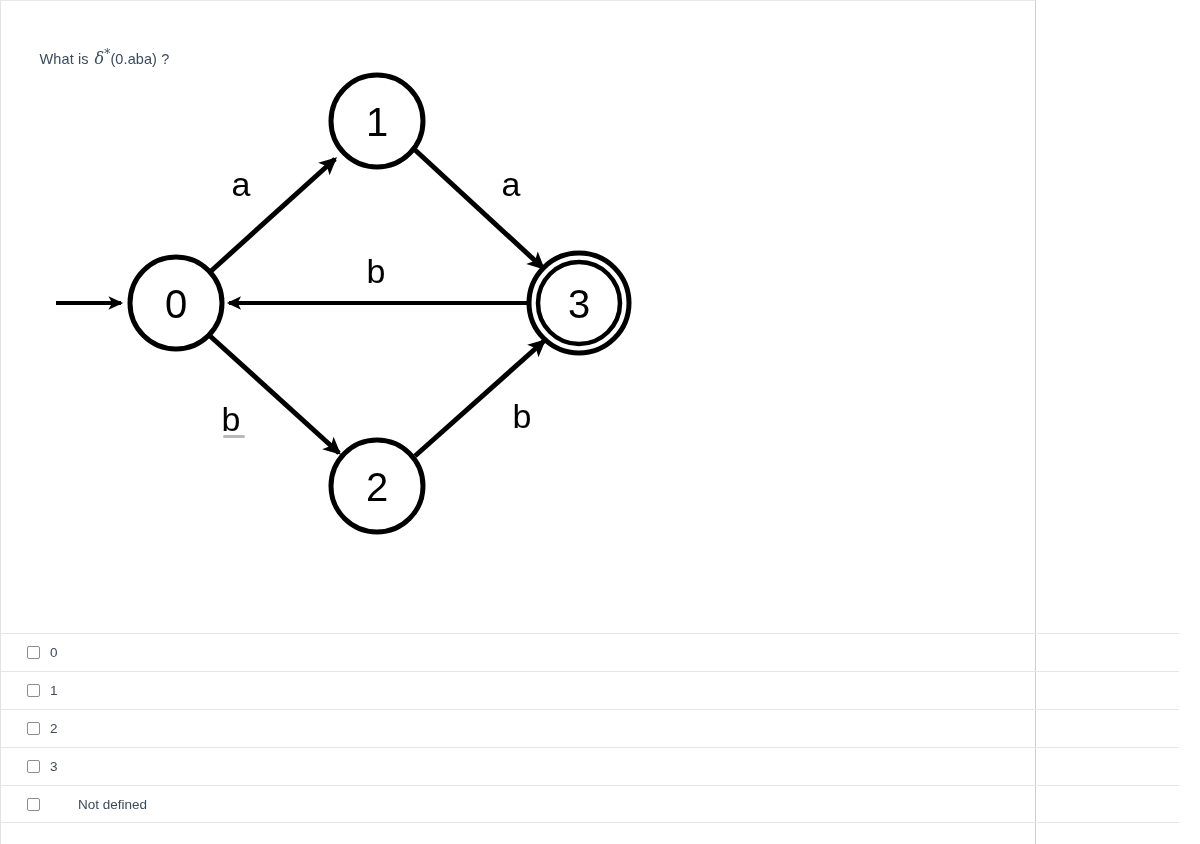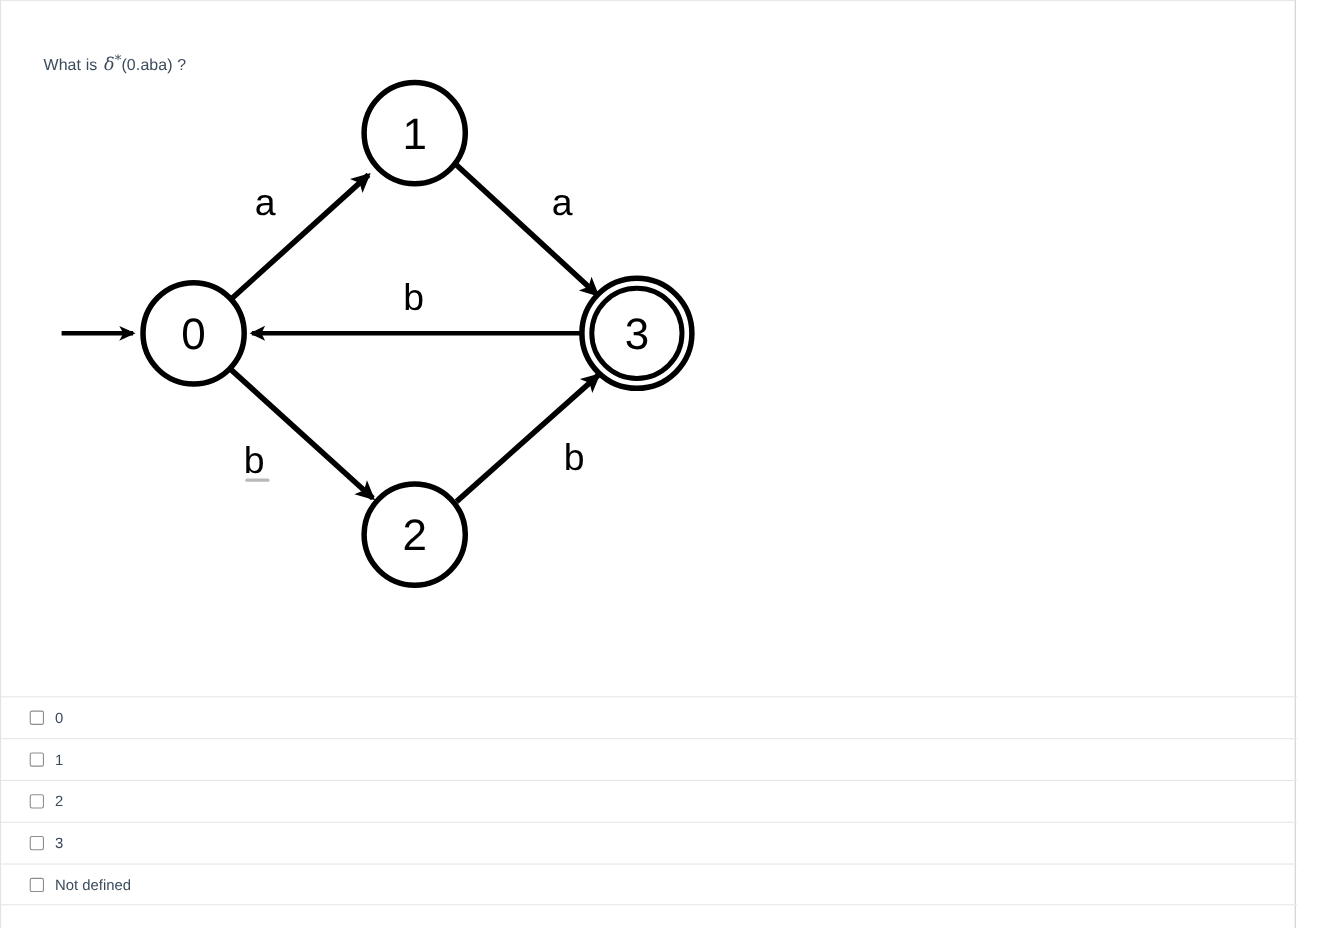--- a/index.html
+++ b/index.html
@@ -8,21 +8,21 @@
     background: #ffffff;
   }
   body {
     font-family: "Liberation Sans", sans-serif;
     width: 1200px;
     height: 844px;
     overflow: hidden;
   }
   #page {
     position: relative;
-    width: 1178px;
+    width: 1036px;
     height: 844px;
     background: #ffffff;
     box-sizing: border-box;
     border-left: 1px solid #e3e3e3;
     border-right: 1px solid #cfcfcf;
     border-top: 1px solid #e8e8e8;
   }
   
   #question-text {
     position: absolute;
@@ -107,20 +107,21 @@
   .option-row {
     display: flex;
     align-items: center;
     height: 38px;
     padding-left: 26px;
     border-top: 1px solid #e6e6e6;
     box-sizing: border-box;
   }
   .option-row:last-child {
     border-bottom: 1px solid #e6e6e6;
+    gap: 28px;
   }
   .option-checkbox {
     width: 13px;
     height: 13px;
     border: 1px solid #8d8d8d;
     border-radius: 2px;
     background: #ffffff;
     box-sizing: border-box;
     flex: 0 0 auto;
   }

